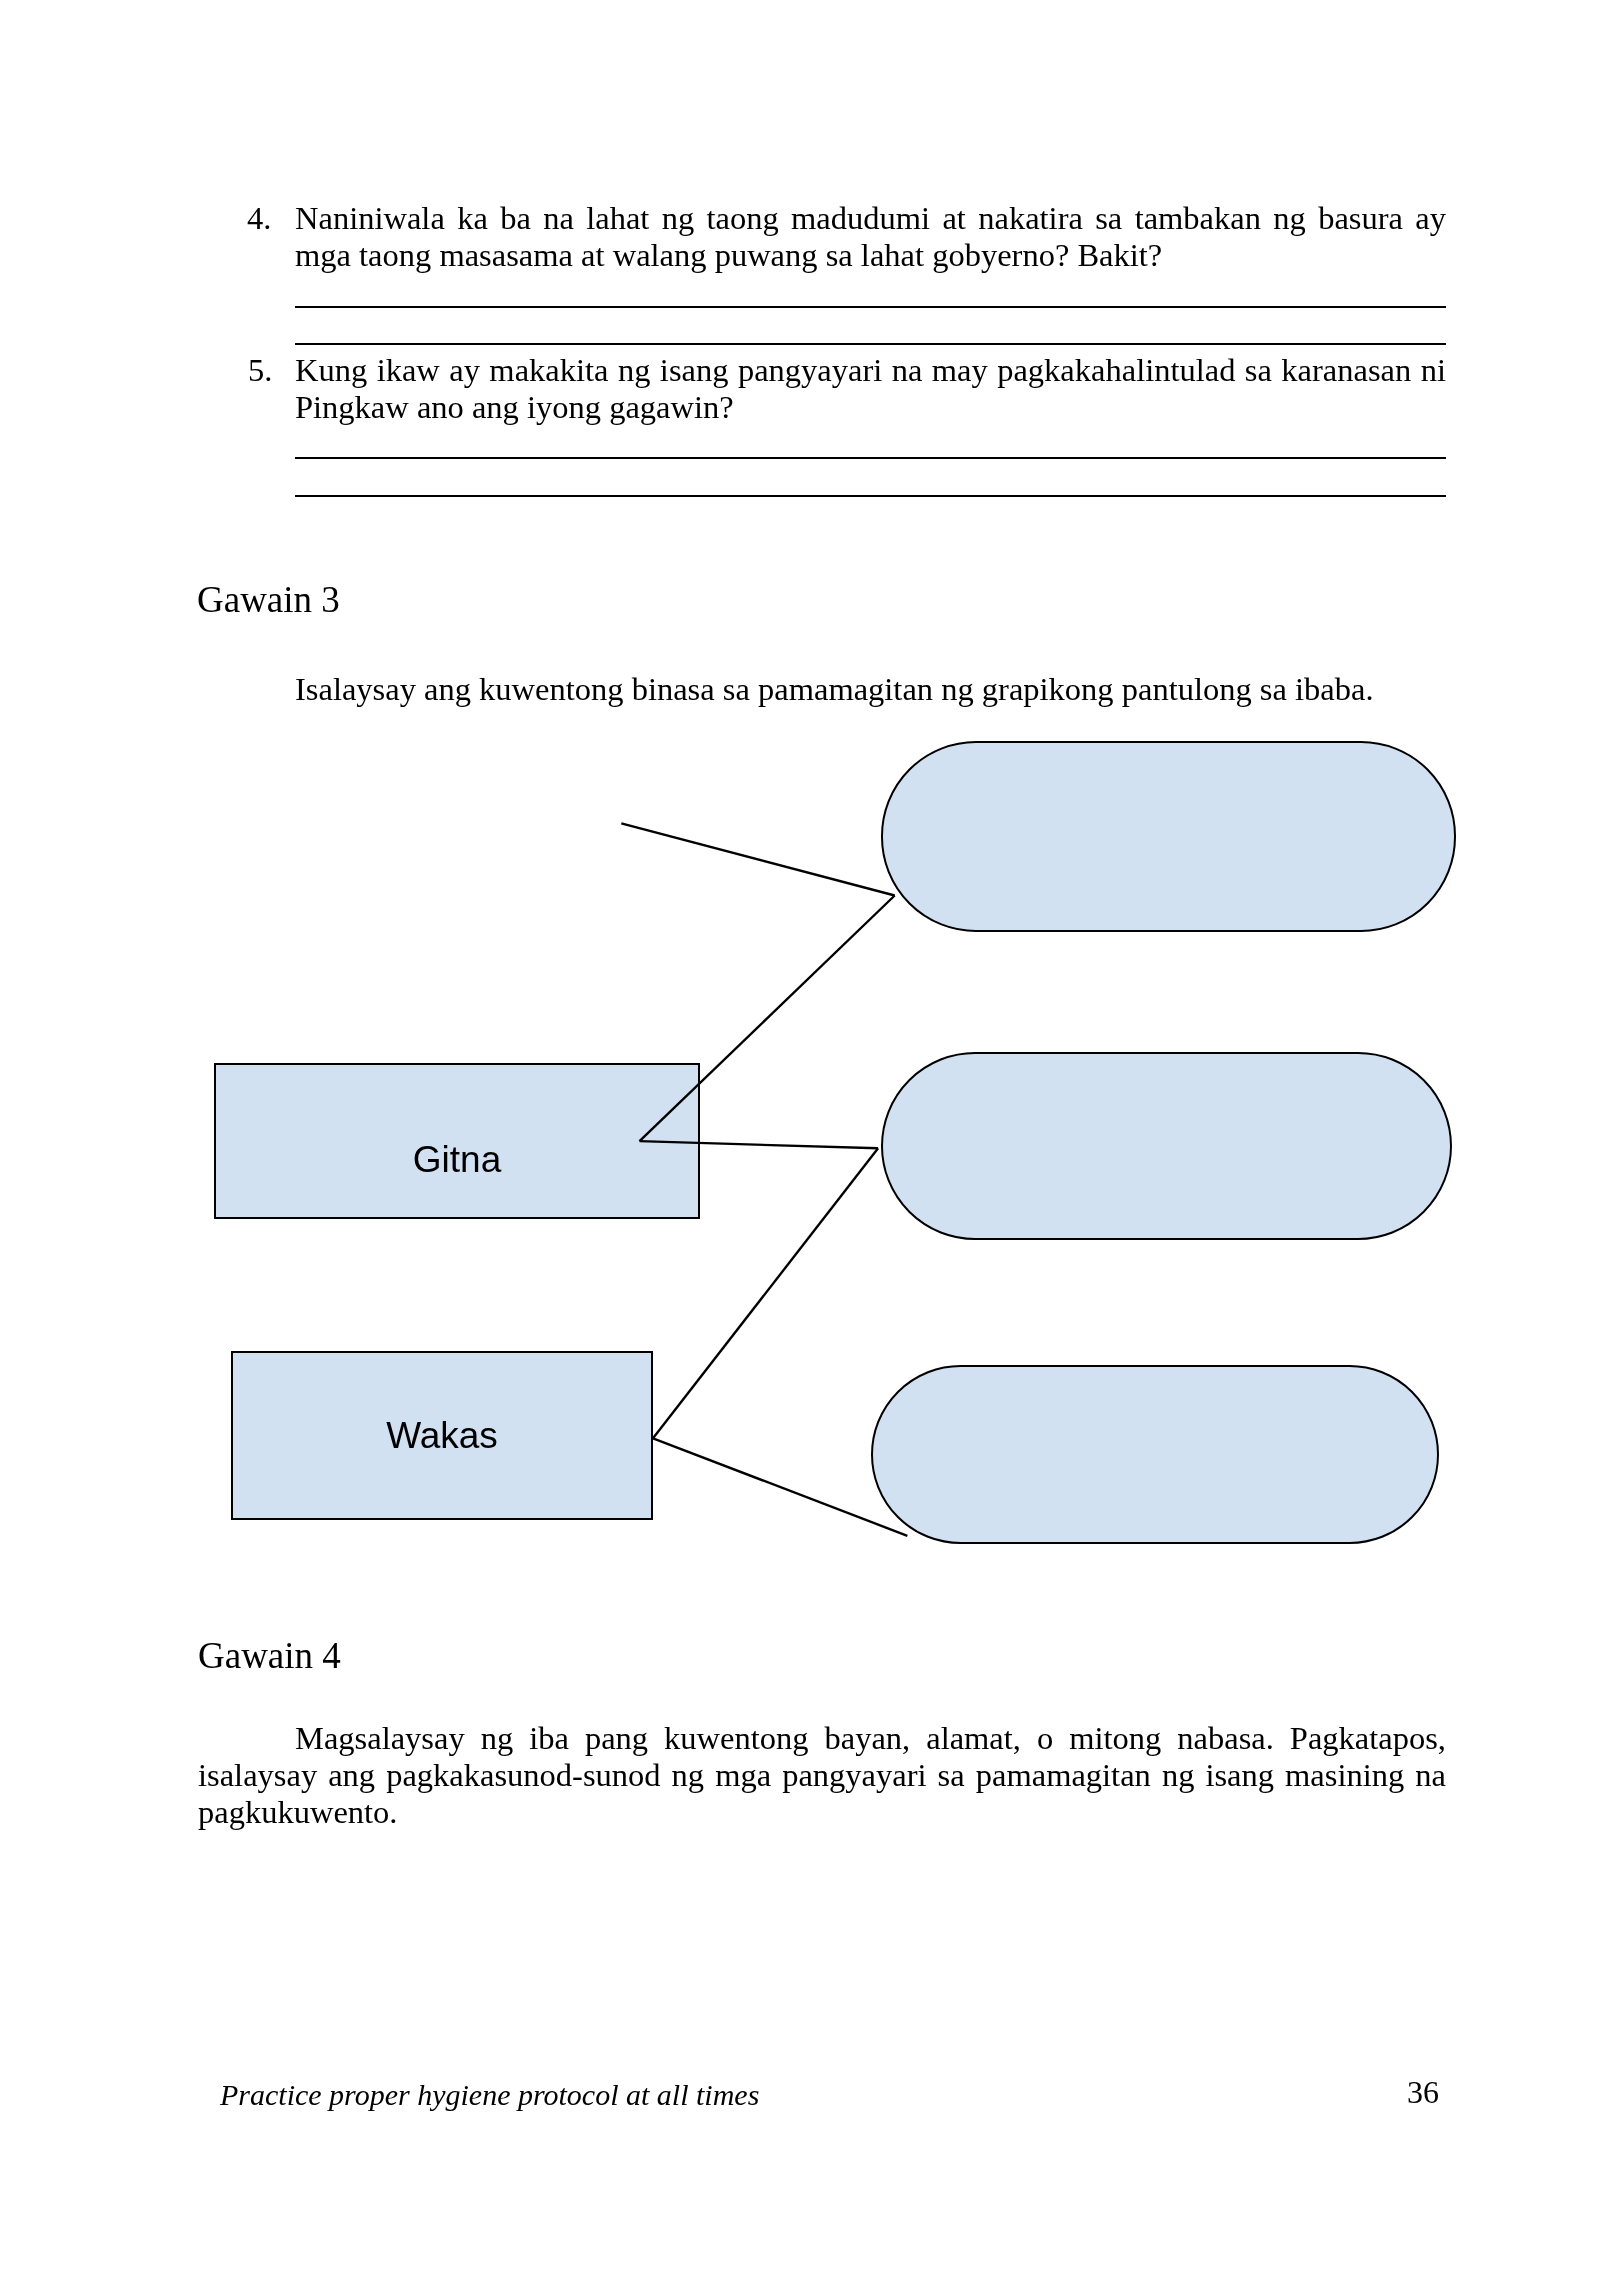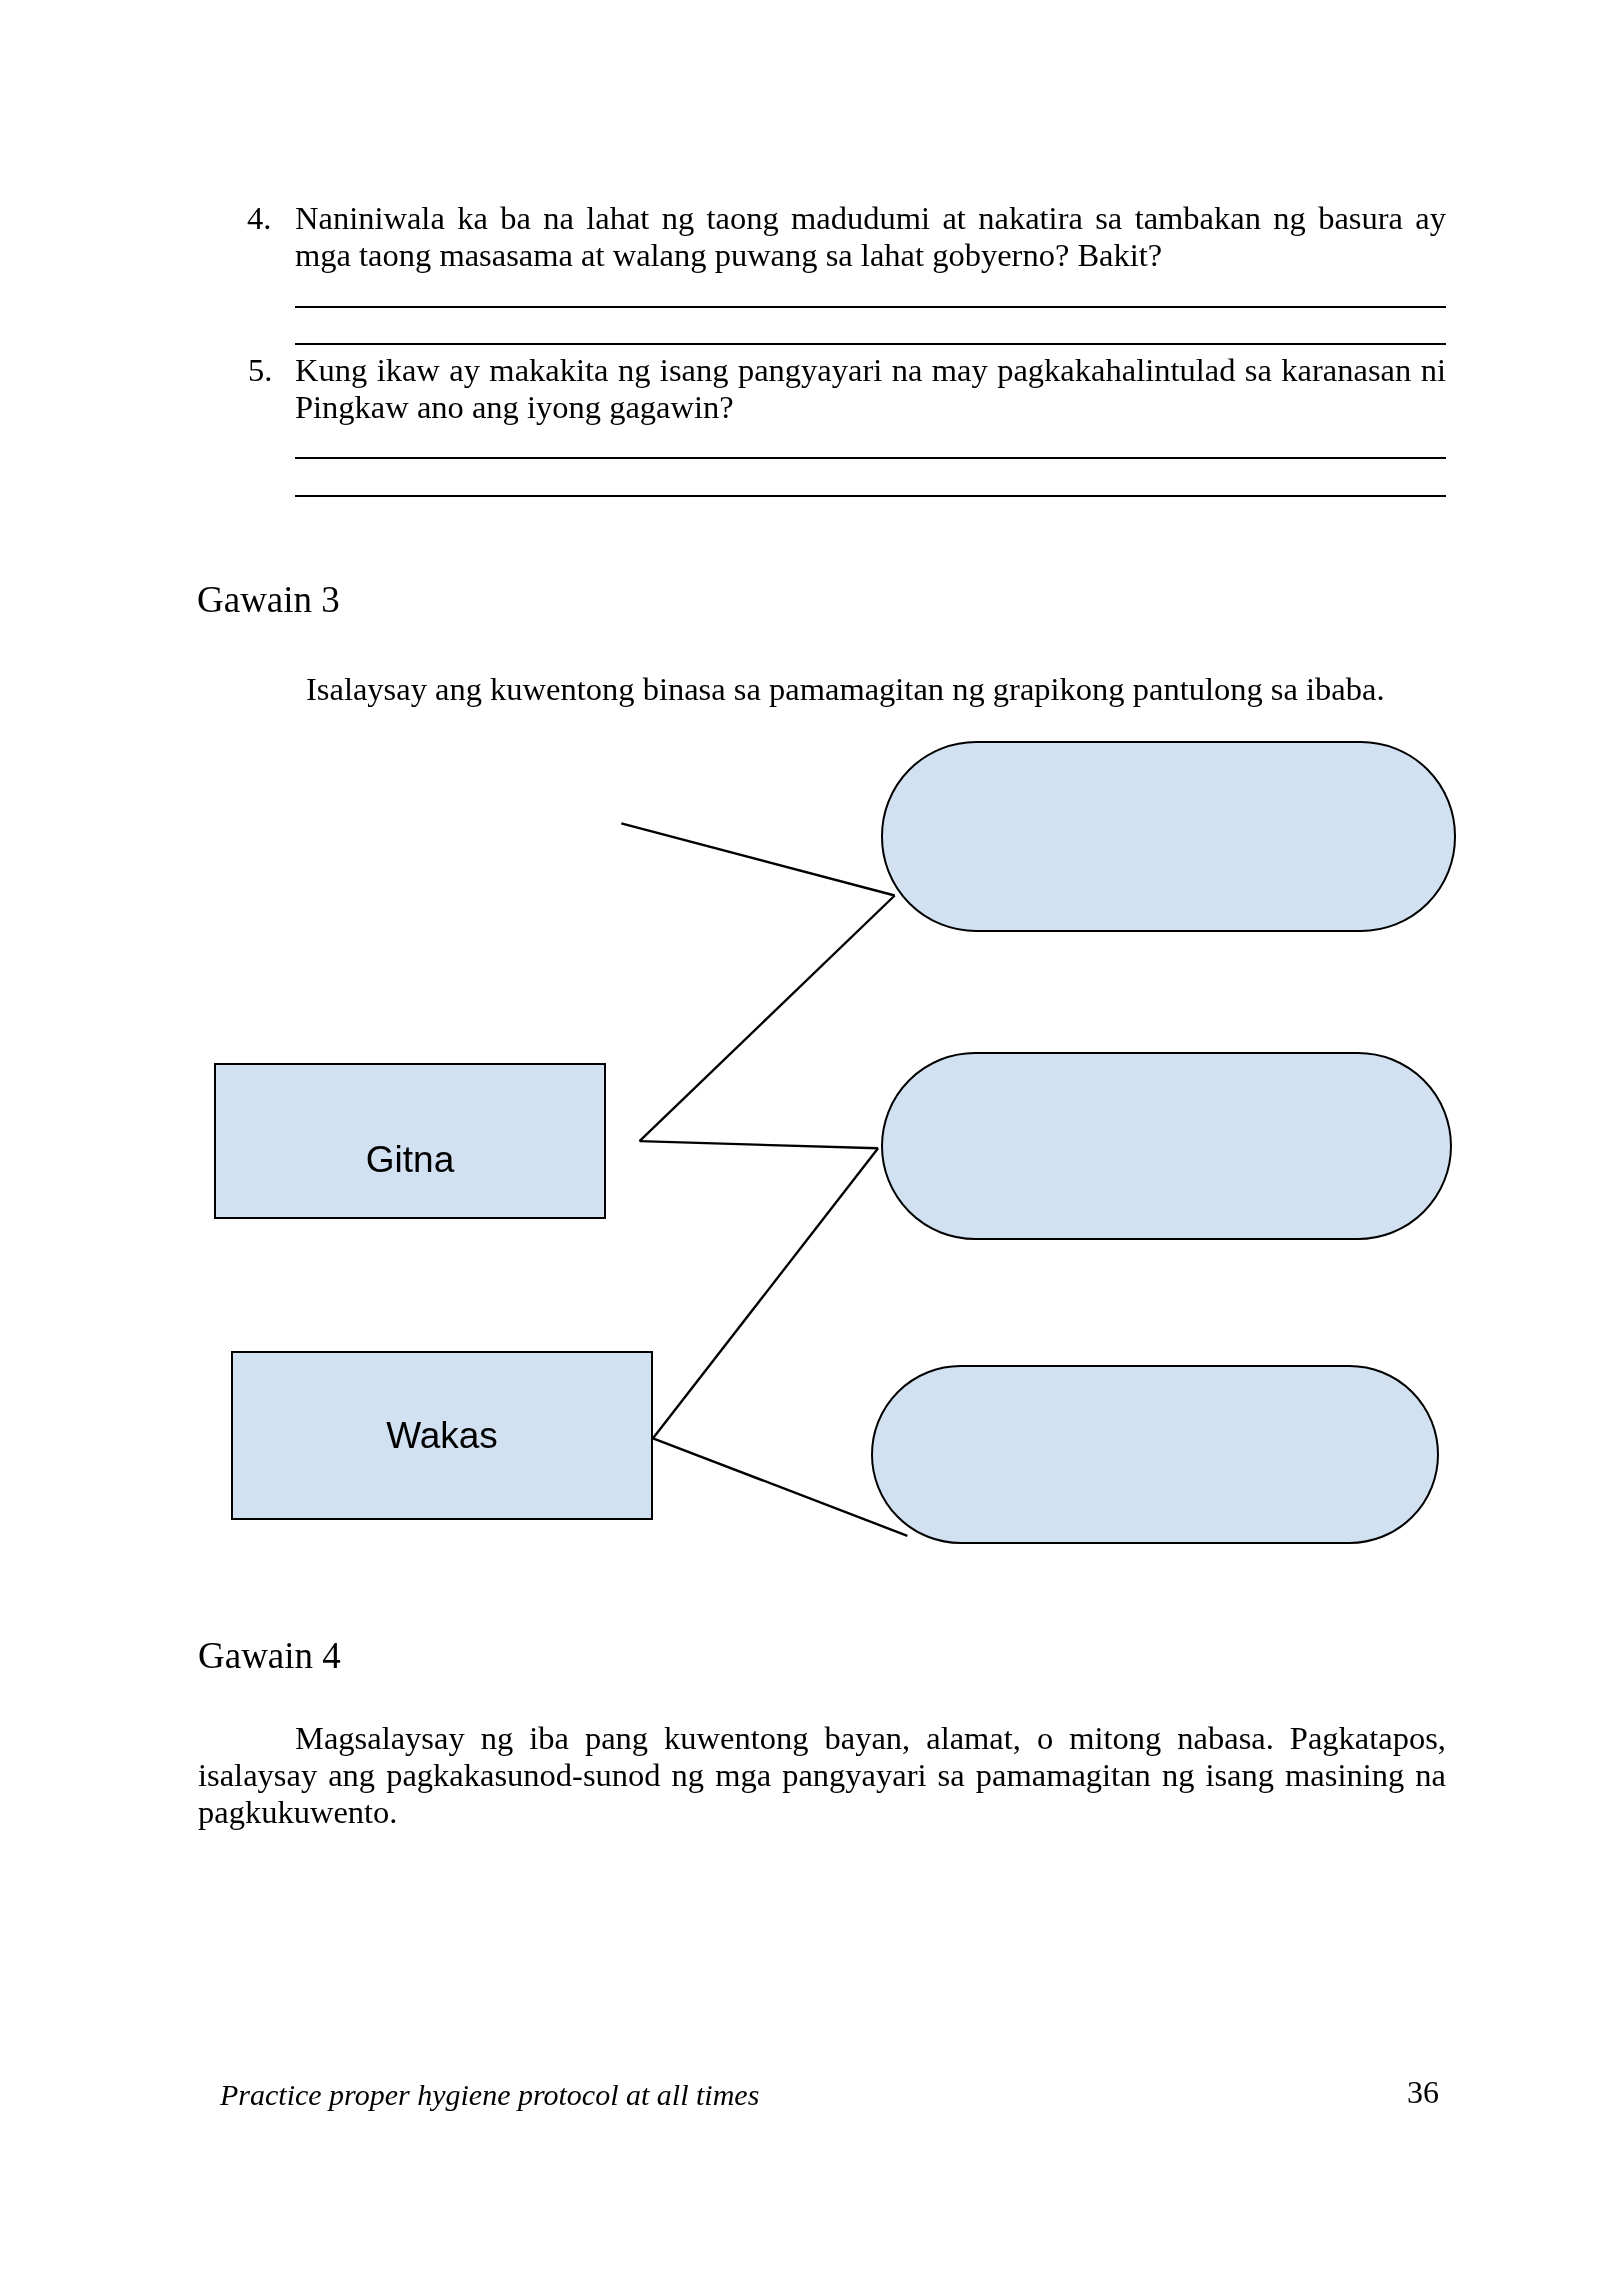--- a/index.html
+++ b/index.html
@@ -95,23 +95,23 @@
 
   <div class="qnum" style="left:248px;top:352px;">5.</div>
   <div class="qtext" style="left:295px;top:352px;">
     <div class="tline">Kung ikaw ay makakita ng isang pangyayari na may pagkakahalintulad sa karanasan ni</div>
     <div class="tline natural">Pingkaw ano ang iyong gagawin?</div>
   </div>
   <div class="answer-line" style="left: 295px; top: 457px; border-top-color: rgb(0, 0, 0);"></div>
   <div class="answer-line" style="left: 295px; top: 495px; border-top-color: rgb(0, 0, 0);"></div>
 
   <div class="heading" style="left:197px;top:578px;">Gawain 3</div>
-  <div class="instruction" style="left:306px;top:671px;">Isalaysay ang kuwentong binasa sa pamamagitan ng grapikong pantulong sa ibaba.</div>
+  <div class="instruction" style="left:295px;top:671px;">Isalaysay ang kuwentong binasa sa pamamagitan ng grapikong pantulong sa ibaba.</div>
 
-  <div class="label-box low" style="left: 214px; top: 1063px; width: 392px; height: 156px; background: rgb(210, 225, 242); border-color: rgb(0, 0, 0);">
+  <div class="label-box low" style="left: 214px; top: 1063px; width: 486px; height: 156px; background: rgb(210, 225, 242); border-color: rgb(0, 0, 0);">
     <span>Gitna</span>
   </div>
   <div class="label-box" style="left: 231px; top: 1351px; width: 422px; height: 169px; background: rgb(210, 225, 242); border-color: rgb(0, 0, 0);">
     <span>Wakas</span>
   </div>
 
   <div class="stadium" style="left: 881px; top: 741px; width: 575px; height: 191px; background: rgb(210, 225, 242); border-color: rgb(0, 0, 0);"></div>
   <div class="stadium" style="left: 881px; top: 1052px; width: 571px; height: 188px; background: rgb(210, 225, 242); border-color: rgb(0, 0, 0);"></div>
   <div class="stadium" style="left: 871px; top: 1365px; width: 568px; height: 179px; background: rgb(210, 225, 242); border-color: rgb(0, 0, 0);"></div>
 

